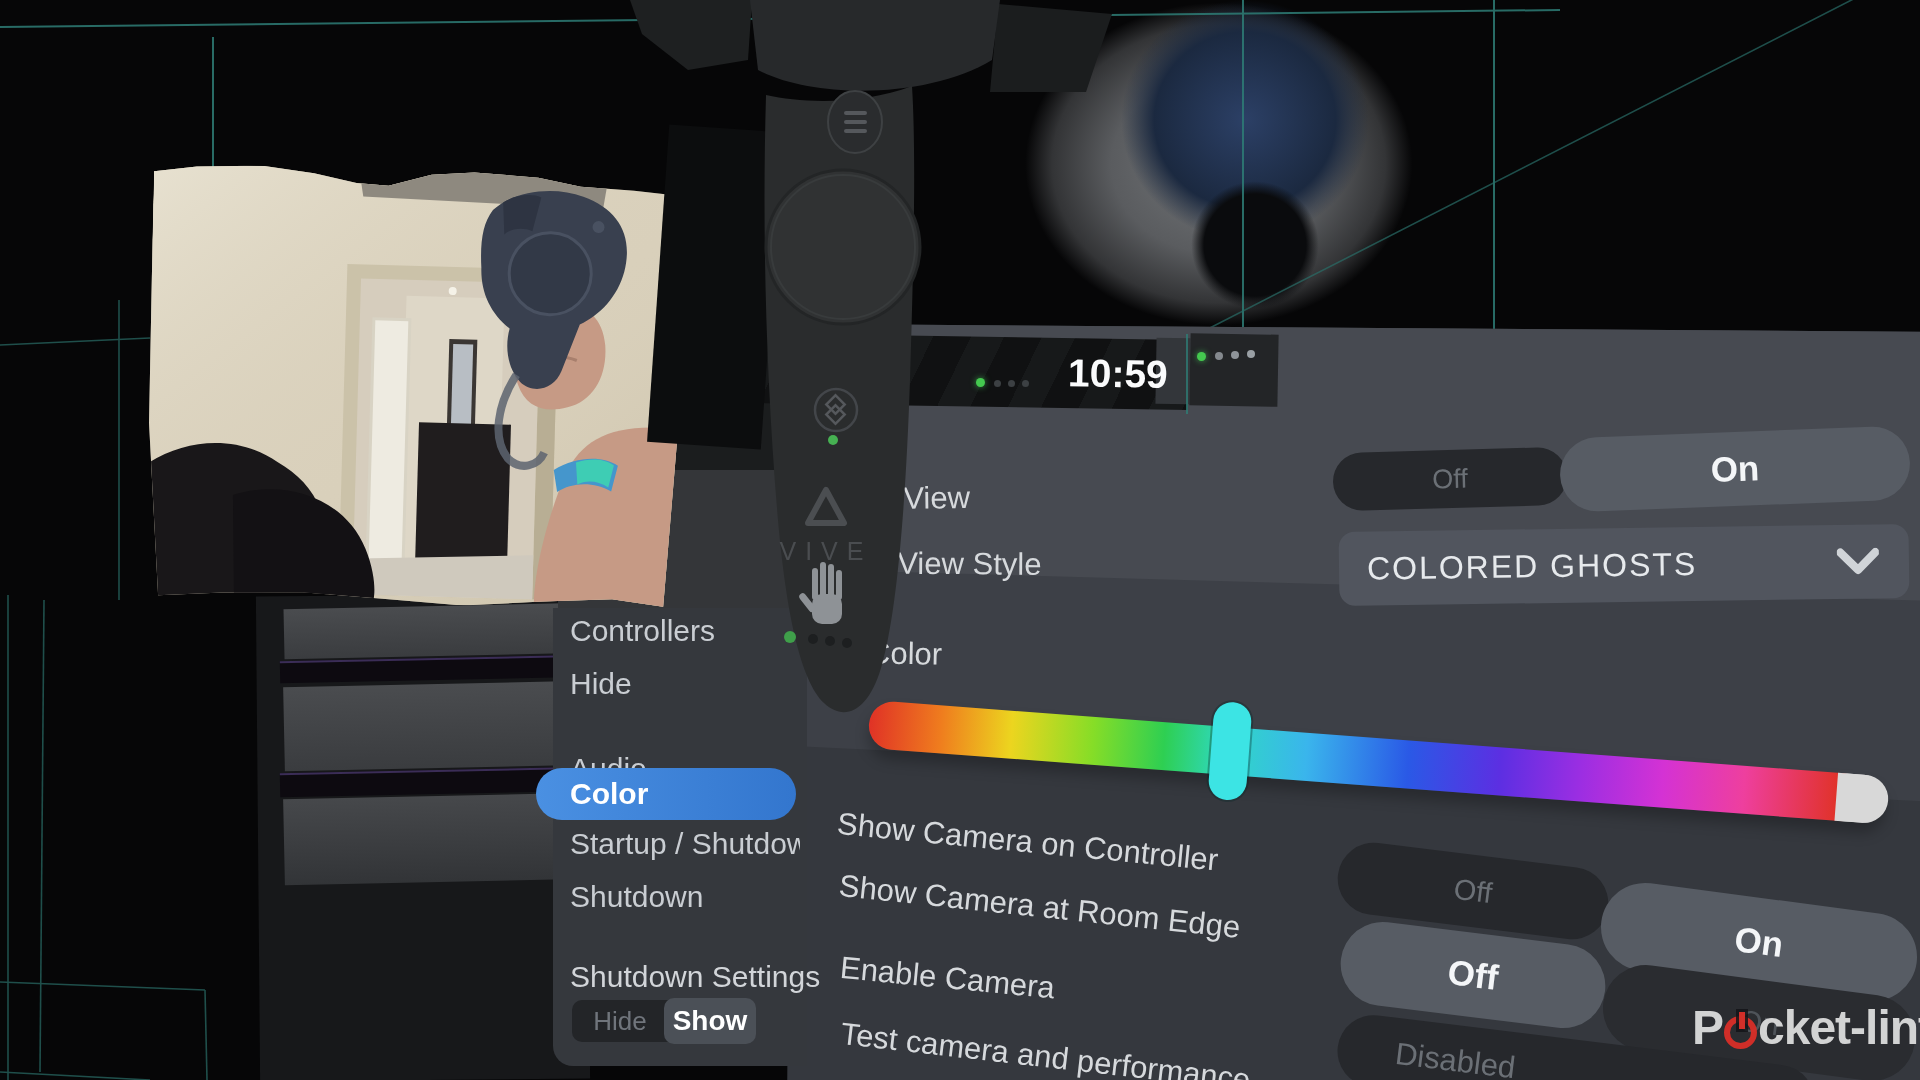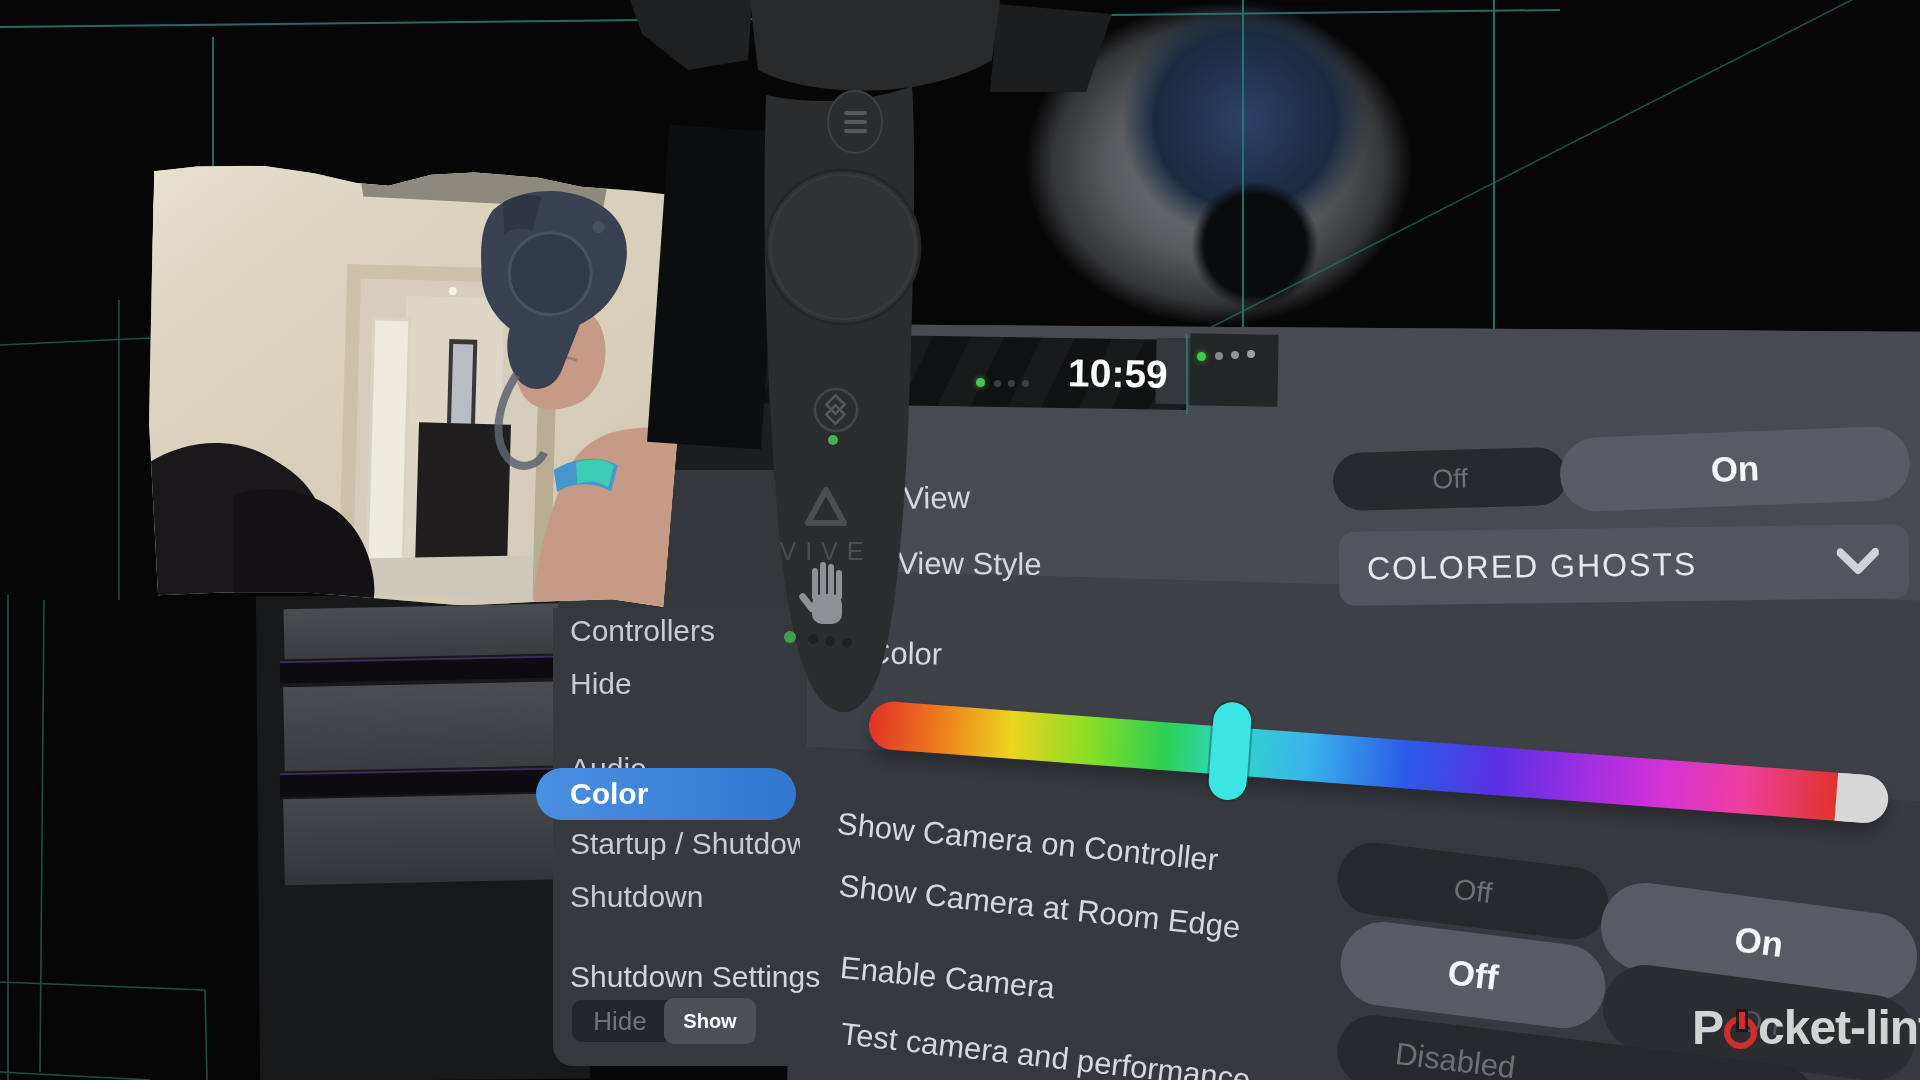--- a/index.html
+++ b/index.html
@@ -89,21 +89,21 @@
   #si-0{top:610px}#si-1{top:663px}#si-2{top:748px}#si-4{top:823px}#si-5{top:876px}
   #camera-pill{left:536px;top:768px;width:260px;height:52px;border-radius:26px;z-index:6;
     background:linear-gradient(90deg,#4A90E2,#3376CE);display:flex;align-items:center}
   #camera-pill span{color:#fff;font-size:30px;font-weight:600;margin-left:34px}
   #adv-label{left:570px;top:960px;color:#D2D5D9;font-size:30px;z-index:6;white-space:nowrap}
   #hideshow{left:572px;top:998px;width:192px;height:46px;border-radius:10px;display:flex;
     overflow:visible;z-index:6}
   #hs-hide{width:96px;height:42px;margin-top:2px;background:#232528;border-radius:10px 0 0 10px;
     color:#70757C;font-size:26px;display:flex;align-items:center;justify-content:center}
   #hs-show{width:92px;height:46px;background:#4B5057;border-radius:10px;color:#fff;font-weight:bold;
-    font-size:20px;display:flex;align-items:center;justify-content:center;margin-left:-4px}
+    font-size:28px;display:flex;align-items:center;justify-content:center;margin-left:-4px}
   
   #preview{left:148px;top:170px;width:534px;height:434px;z-index:6;transform:rotate(1.6deg);
     clip-path:polygon(0% 2%,8% 0.6%,20% 0%,30% 1.4%,38% 3.4%,44% 3.8%,52% 1%,60% 0.2%,72% 1%,80% 2.8%,90% 3.4%,100% 4.4%,99.6% 55%,97.6% 99%,88% 97.6%,75% 98.6%,60% 100%,45% 99%,30% 98%,15% 98.6%,3% 99.6%,0.4% 60%)}
   #hmd-sil{left:658px;top:128px;width:114px;height:318px;background:#0C0D0E;z-index:7;transform:rotate(4deg)}
   
   #controller{left:600px;top:0;z-index:8}
   
   #watermark{left:1692px;top:1000px;z-index:9;display:flex;align-items:center;
     color:#DCDCDC;font-size:48px;font-weight:bold;letter-spacing:-1px;opacity:.95;white-space:nowrap}
   #power-ring{display:inline-block;width:33px;height:33px;border:6px solid var(--watermark-red);

